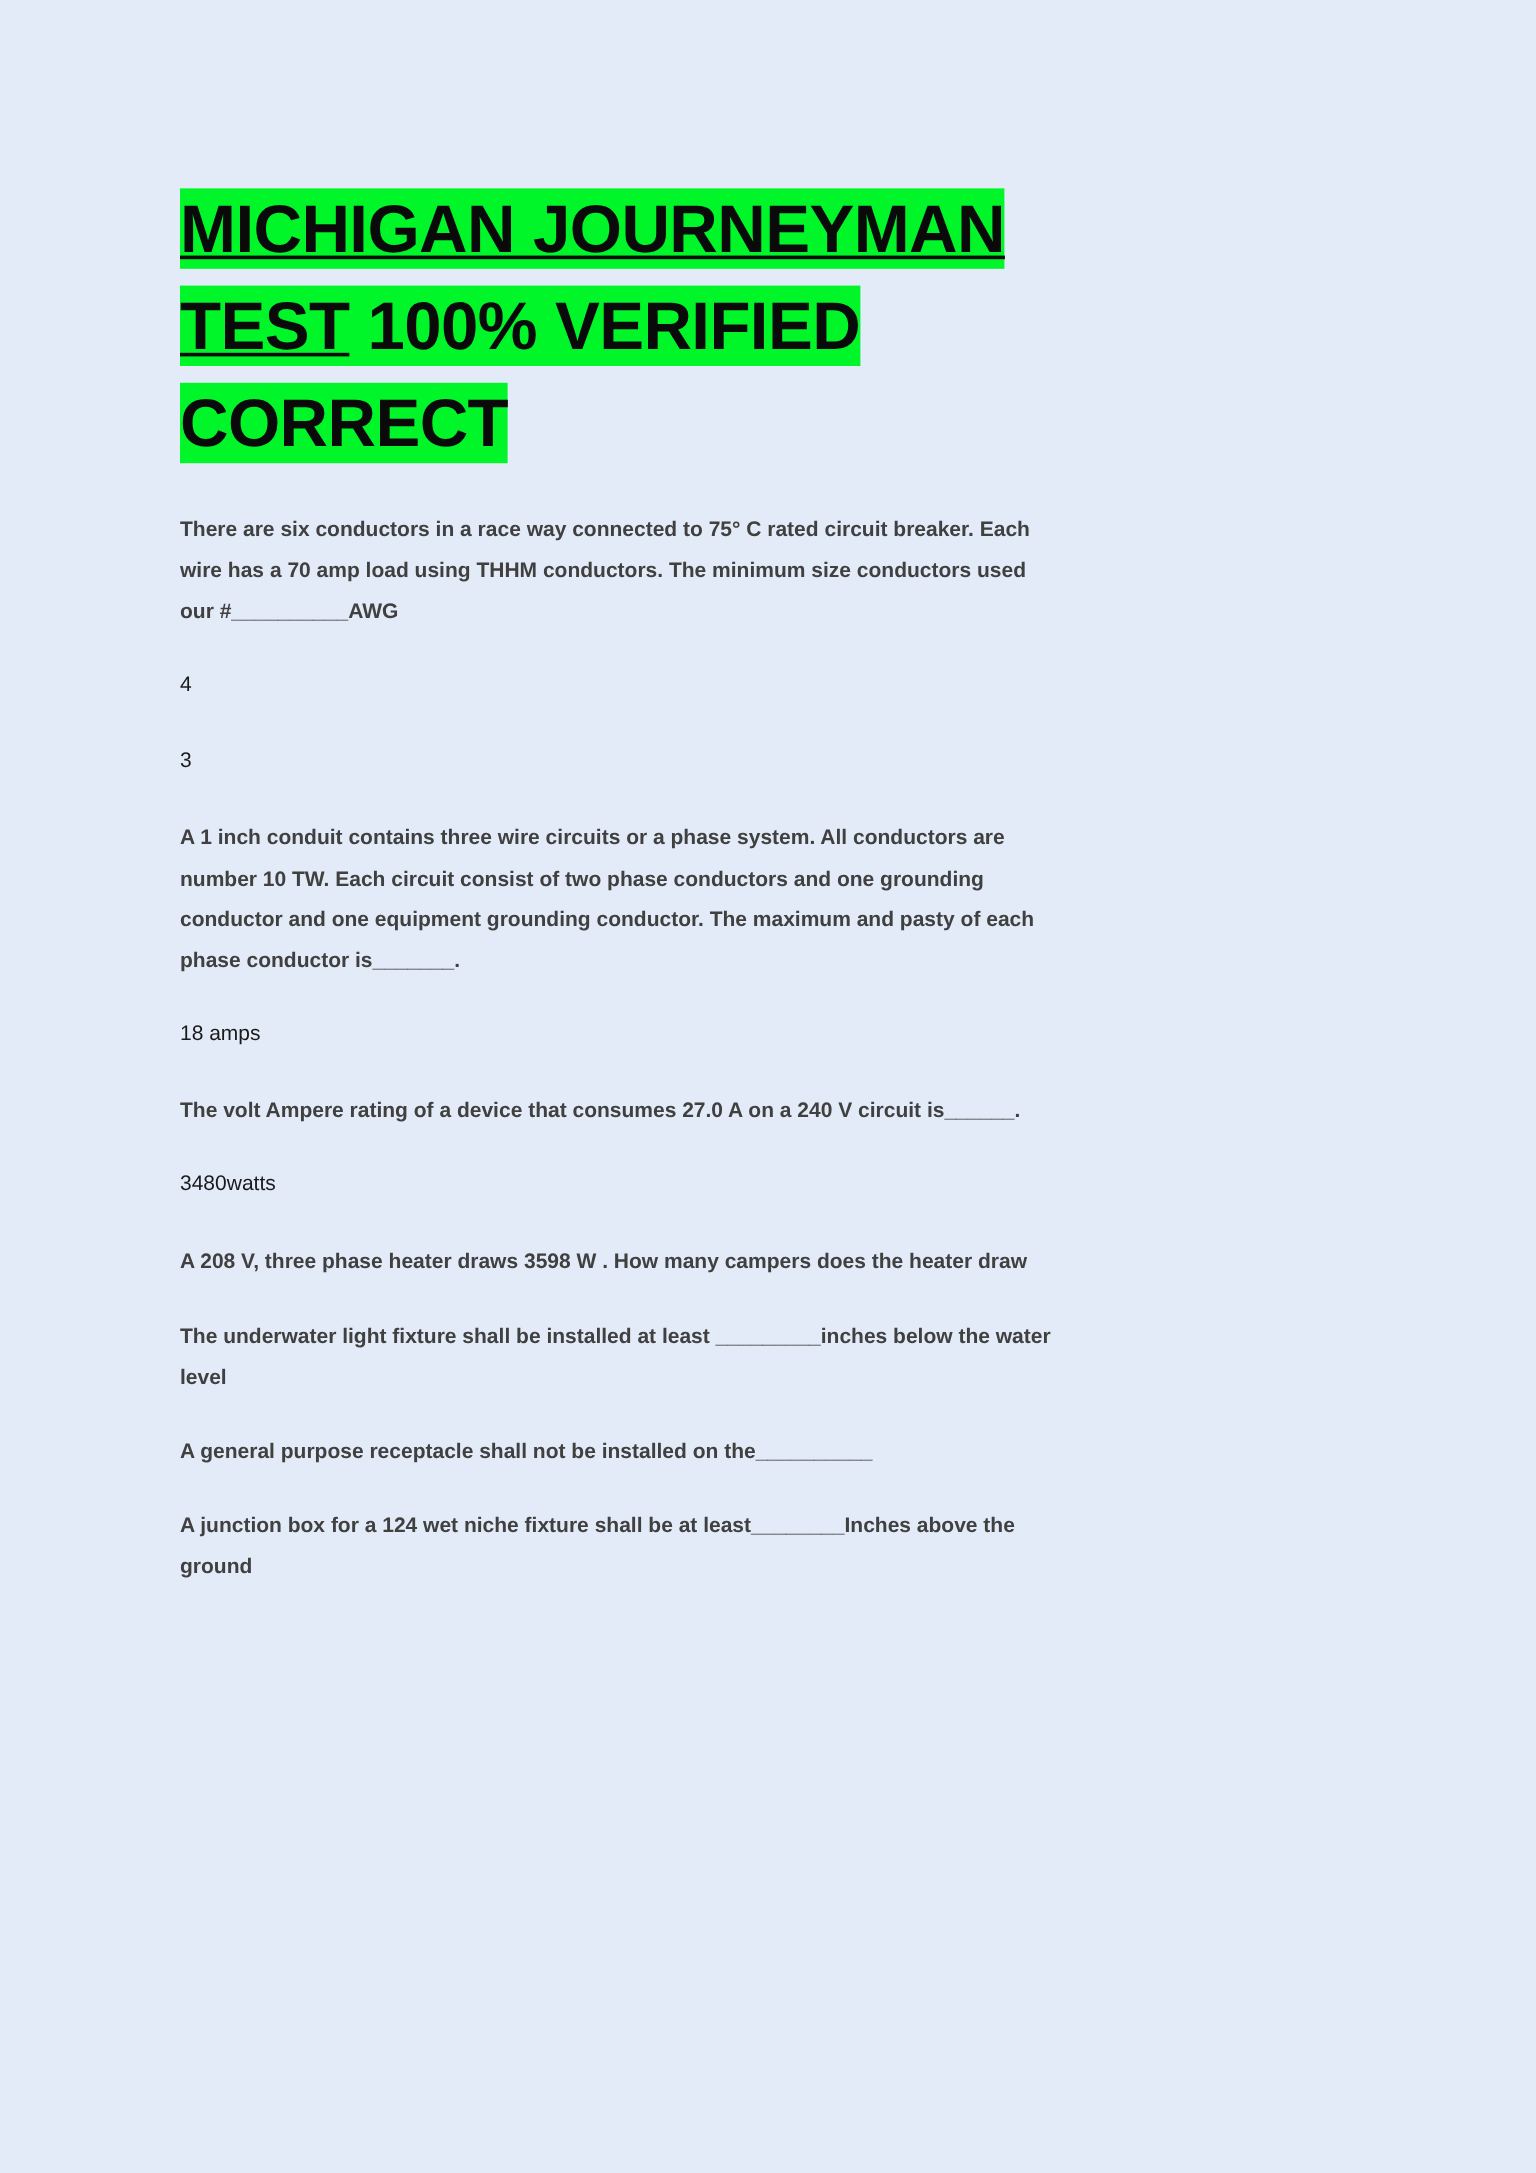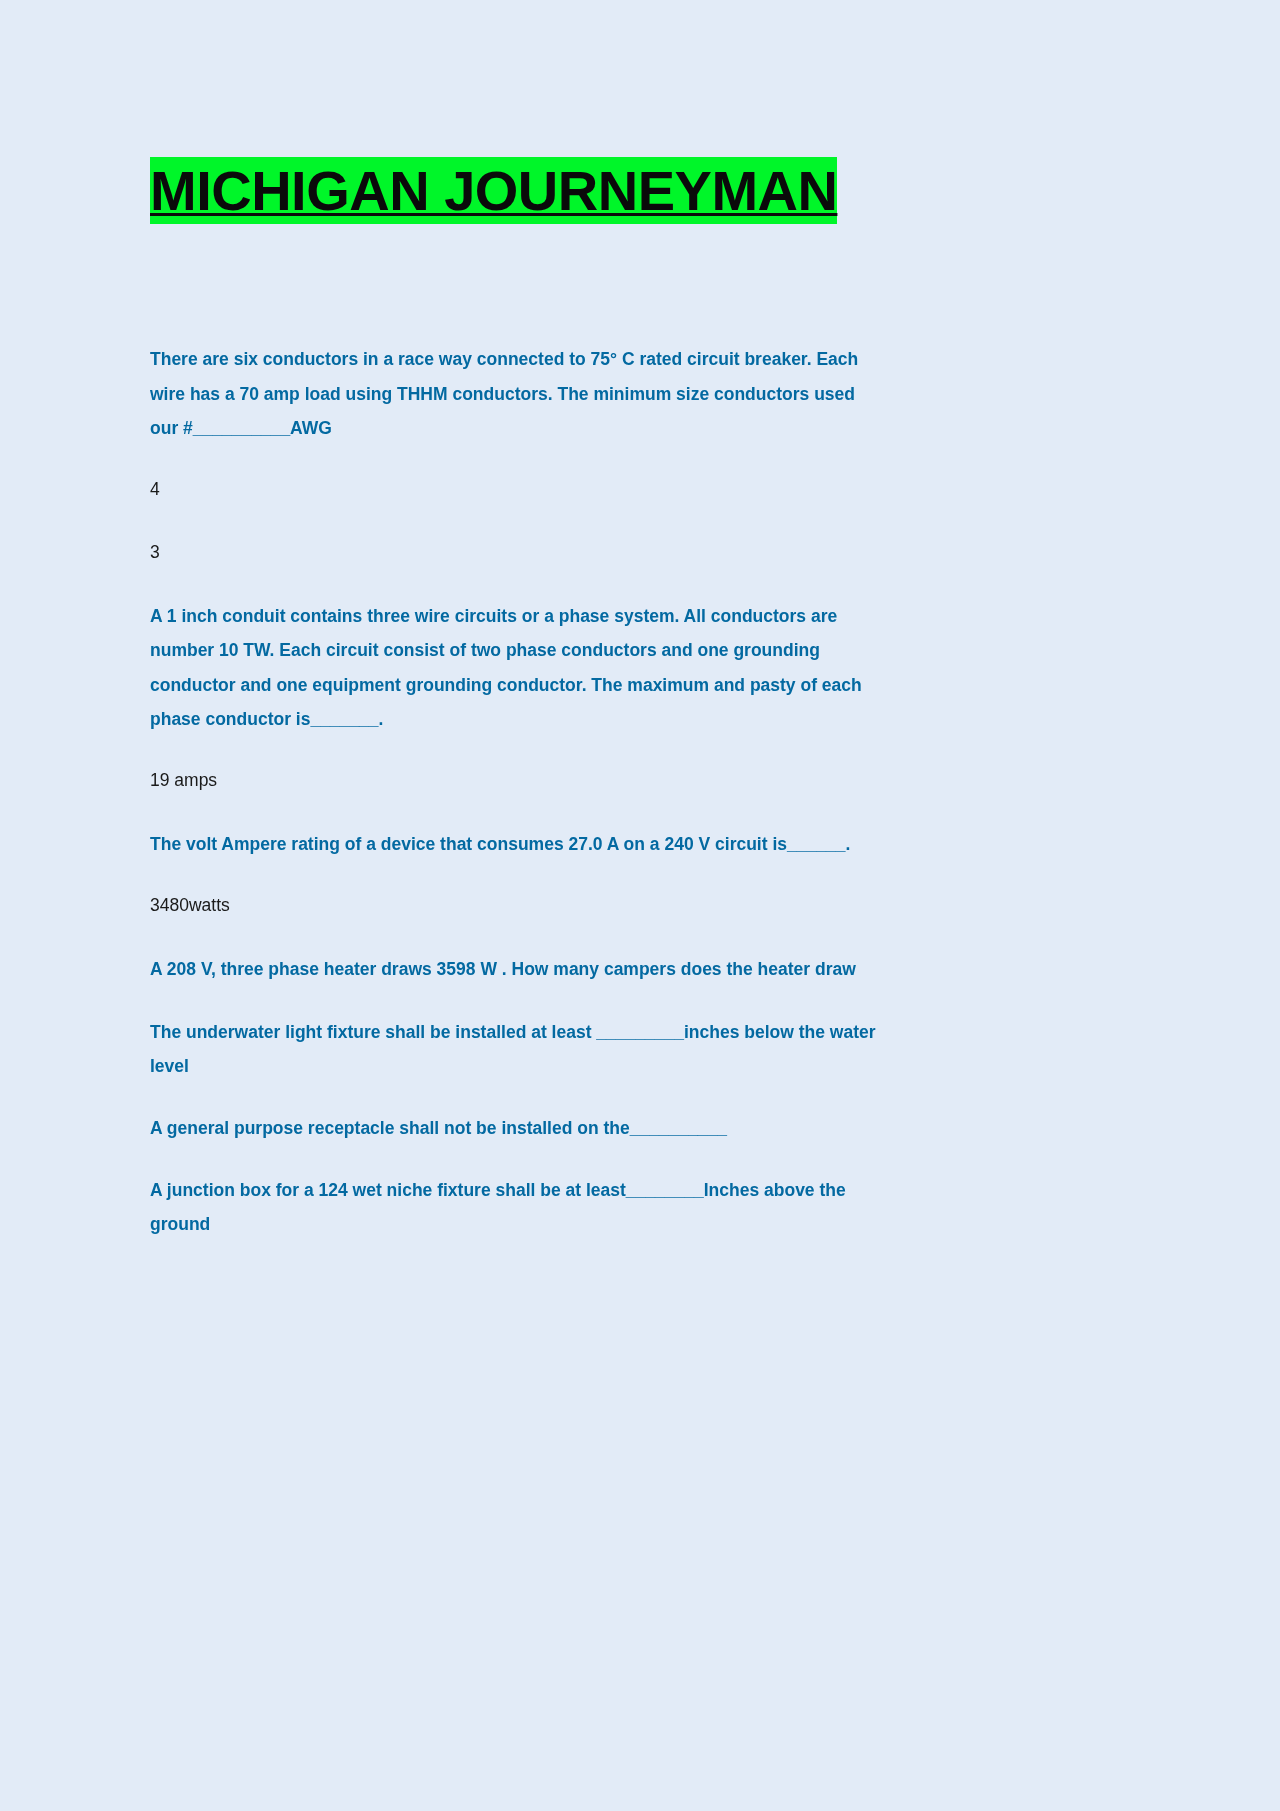--- a/index.html
+++ b/index.html
@@ -37,53 +37,53 @@
     text-decoration: underline;
     text-decoration-thickness: 3px;
     text-underline-offset: 3px;
   }
   .qa-list {
     margin-top: 30px;
   }
   .question {
     font-size: 17.5px;
     font-weight: bold;
-    color: #0369a1;
+    color: #404040;
     line-height: 1.95;
     margin: 0 0 28px 0;
     max-width: 940px;
   }
   .answer {
     font-size: 17.5px;
     font-weight: normal;
     color: #1a1a1a;
     line-height: 1.9;
     margin: 0 0 30px 0;
     max-width: 940px;
   }
 </style>
 </head>
 <body>
 
 <div class="page">
 
   <h1 class="doc-title">
     <span class="hl u">MICHIGAN JOURNEYMAN</span><br>
-    <br>
+    <span class="hl"><span class="u">TEST</span><span> 100% VERIFIED CORRECT</span></span><br>
   </h1>
 
   <div class="qa-list">
 
     <p class="question">There are six conductors in a race way connected to 75° C rated circuit breaker. Each wire has a 70 amp load using THHM conductors. The minimum size conductors used our #__________AWG</p>
     <p class="answer">4</p>
 
     <p class="answer">3</p>
 
     <p class="question">A 1 inch conduit contains three wire circuits or a phase system. All conductors are number 10 TW. Each circuit consist of two phase conductors and one grounding conductor and one equipment grounding conductor. The maximum and pasty of each phase conductor is_______.</p>
-    <p class="answer">19 amps</p>
+    <p class="answer">18 amps</p>
 
     <p class="question">The volt Ampere rating of a device that consumes 27.0 A on a 240 V circuit is______.</p>
     <p class="answer">3480watts</p>
 
     <p class="question">A 208 V, three phase heater draws 3598 W . How many campers does the heater draw</p>
 
     <p class="question">The underwater light fixture shall be installed at least _________inches below the water level</p>
 
     <p class="question">A general purpose receptacle shall not be installed on the__________</p>
 

